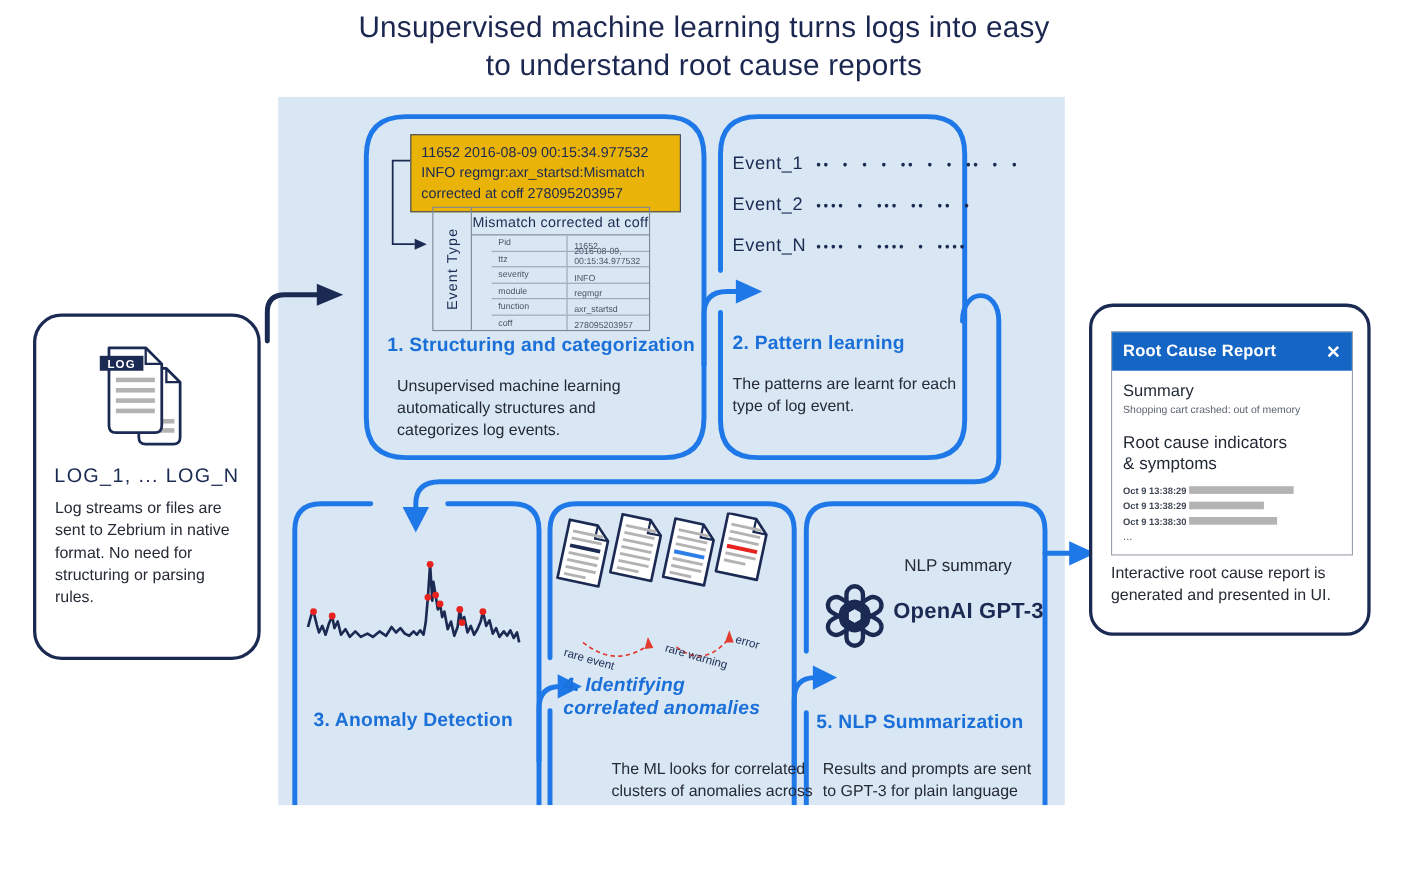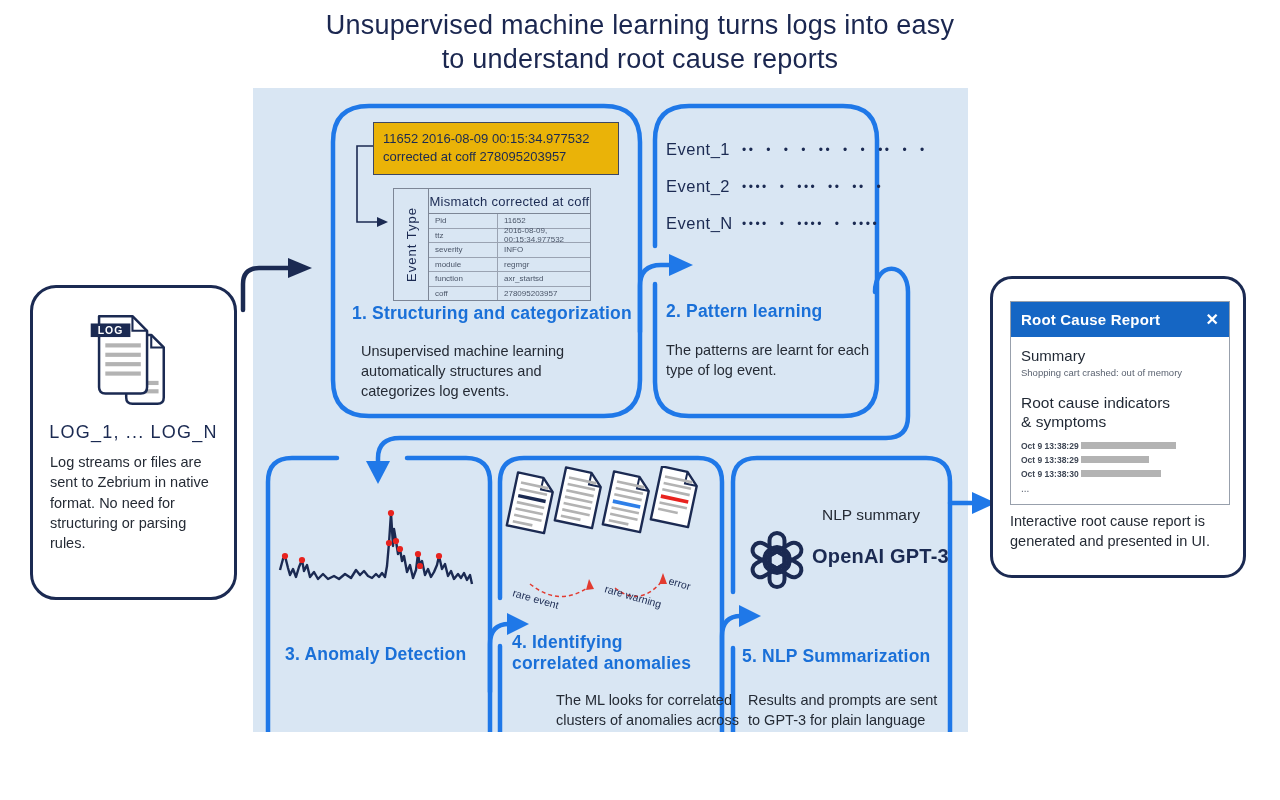--- a/index.html
+++ b/index.html
@@ -17,21 +17,21 @@
   .logbox { position:absolute; left:373px; top:122px; width:246px; background:#eab308;
             border:1.5px solid #3d4763; box-sizing:border-box; padding:7px 9px;
             font-size:13px; line-height:1.42; color:#1b2a52; }
   .etable { position:absolute; left:393px; top:188px; width:198px; display:flex;
             border:1px solid #7d8696; background:transparent; box-sizing:border-box; }
   .etable .side { width:34px; border-right:1px solid #7d8696; display:flex; align-items:center; justify-content:center; }
   .etable .side span { transform:rotate(-90deg); white-space:nowrap; font-size:13px; color:#1b2a52; letter-spacing:1px; }
   .etable .main { flex:1; }
   .etable .thead { height:24px; display:flex; align-items:center; justify-content:center;
                    font-size:13px; color:#1b2a52; border-bottom:1px solid #7d8696; letter-spacing:.3px; }
-  .trow { display:flex; border-bottom:1px solid #9aa3b2; height:13.5px; align-items:center; }
+  .trow { display:flex; border-bottom:1px solid #9aa3b2; height:13.5px; align-items:flex-end;margin-left:18px; }
   .trow:last-child { border-bottom:none; }
   .tlabel { width:62px; padding-left:6px; font-size:8px; color:#4a5568; border-right:1px solid #9aa3b2; height:100%; display:flex; align-items:center; }
   .tval { flex:1; padding-left:6px; font-size:8px; color:#4a5568; }
 
   
   .events { position:absolute; left:666px; top:131px; }
   .evrow { display:flex; align-items:center; height:37px; }
   .evname { width:76px; font-size:16.5px; color:#1b2a52; letter-spacing:.5px; }
   .evdots { font-size:12px; color:#1b2a52; letter-spacing:2.5px; word-spacing:5px; }
 
@@ -108,20 +108,21 @@
 
     <path d="M 243,310 V 284 Q 243,268 259,268 H 288" fill="none" stroke="#1b2a52" stroke-width="4.5" stroke-linecap="round"></path>
     <polygon points="288,258 288,278 312,268" fill="#1b2a52"></polygon>
 
     <path d="M 373,146 H 357 V 222 H 377" fill="none" stroke="#1b2a52" stroke-width="1.6"></path>
     <polygon points="377,217 377,227 388,222" fill="#1b2a52"></polygon>
   </svg>
 
   <div class="logbox">
     <div>11652 2016-08-09 00:15:34.977532</div>
+    <div>INFO regmgr:axr_startsd:Mismatch</div>
     <div>corrected at coff 278095203957</div>
   </div>
 
   <div class="etable">
     <div class="side">
       <span>Event Type</span>
     </div>
     <div class="main">
       <div class="thead">Mismatch corrected at coff</div>
       <div id="etable-rows">
@@ -235,21 +236,21 @@
       <rect x="5" y="21" width="28" height="2.6" fill="#b3b3b3"></rect>
       <rect x="5" y="27.5" width="28" height="3.6" fill="#e8231f"></rect>
       <rect x="5" y="34.5" width="28" height="2.6" fill="#b3b3b3"></rect>
         <rect x="5" y="41" width="20" height="2.6" fill="#b3b3b3"></rect>
     </g>
 
     <text transform="translate(12,130) rotate(16)" font-size="10.5" fill="#1b2a52">rare event</text>
     <text transform="translate(104,126) rotate(16)" font-size="10.5" fill="#1b2a52">rare warning</text>
     <text transform="translate(168,118) rotate(16)" font-size="10.5" fill="#1b2a52">error</text>
   </svg>
-  <div class="step-h" style="left:512px; top:632px; width:186px;">4. Identifying correlated anomalies</div>
+  <div class="step-h" style="left:512px; top:612px; width:186px;font-style:italic;">4. Identifying correlated anomalies</div>
   <div class="step-b" style="left:515px; top:690px; width:195px;margin-left:41px;">The ML looks for correlated clusters of anomalies across logs.</div>
 
   <div class="nlp-label">NLP summary</div>
   <svg class="overlay" style="left:744px; top:527px; width:66px; height:66px;" viewBox="-33 -33 66 66">
     <g fill="none" stroke="#1b2a52" stroke-width="4" stroke-linejoin="round">
       <rect x="-7.5" y="-27" width="15" height="40" rx="7.5" transform="rotate(0)"></rect>
       <rect x="-7.5" y="-27" width="15" height="40" rx="7.5" transform="rotate(60)"></rect>
       <rect x="-7.5" y="-27" width="15" height="40" rx="7.5" transform="rotate(120)"></rect>
       <rect x="-7.5" y="-27" width="15" height="40" rx="7.5" transform="rotate(180)"></rect>
       <rect x="-7.5" y="-27" width="15" height="40" rx="7.5" transform="rotate(240)"></rect>

